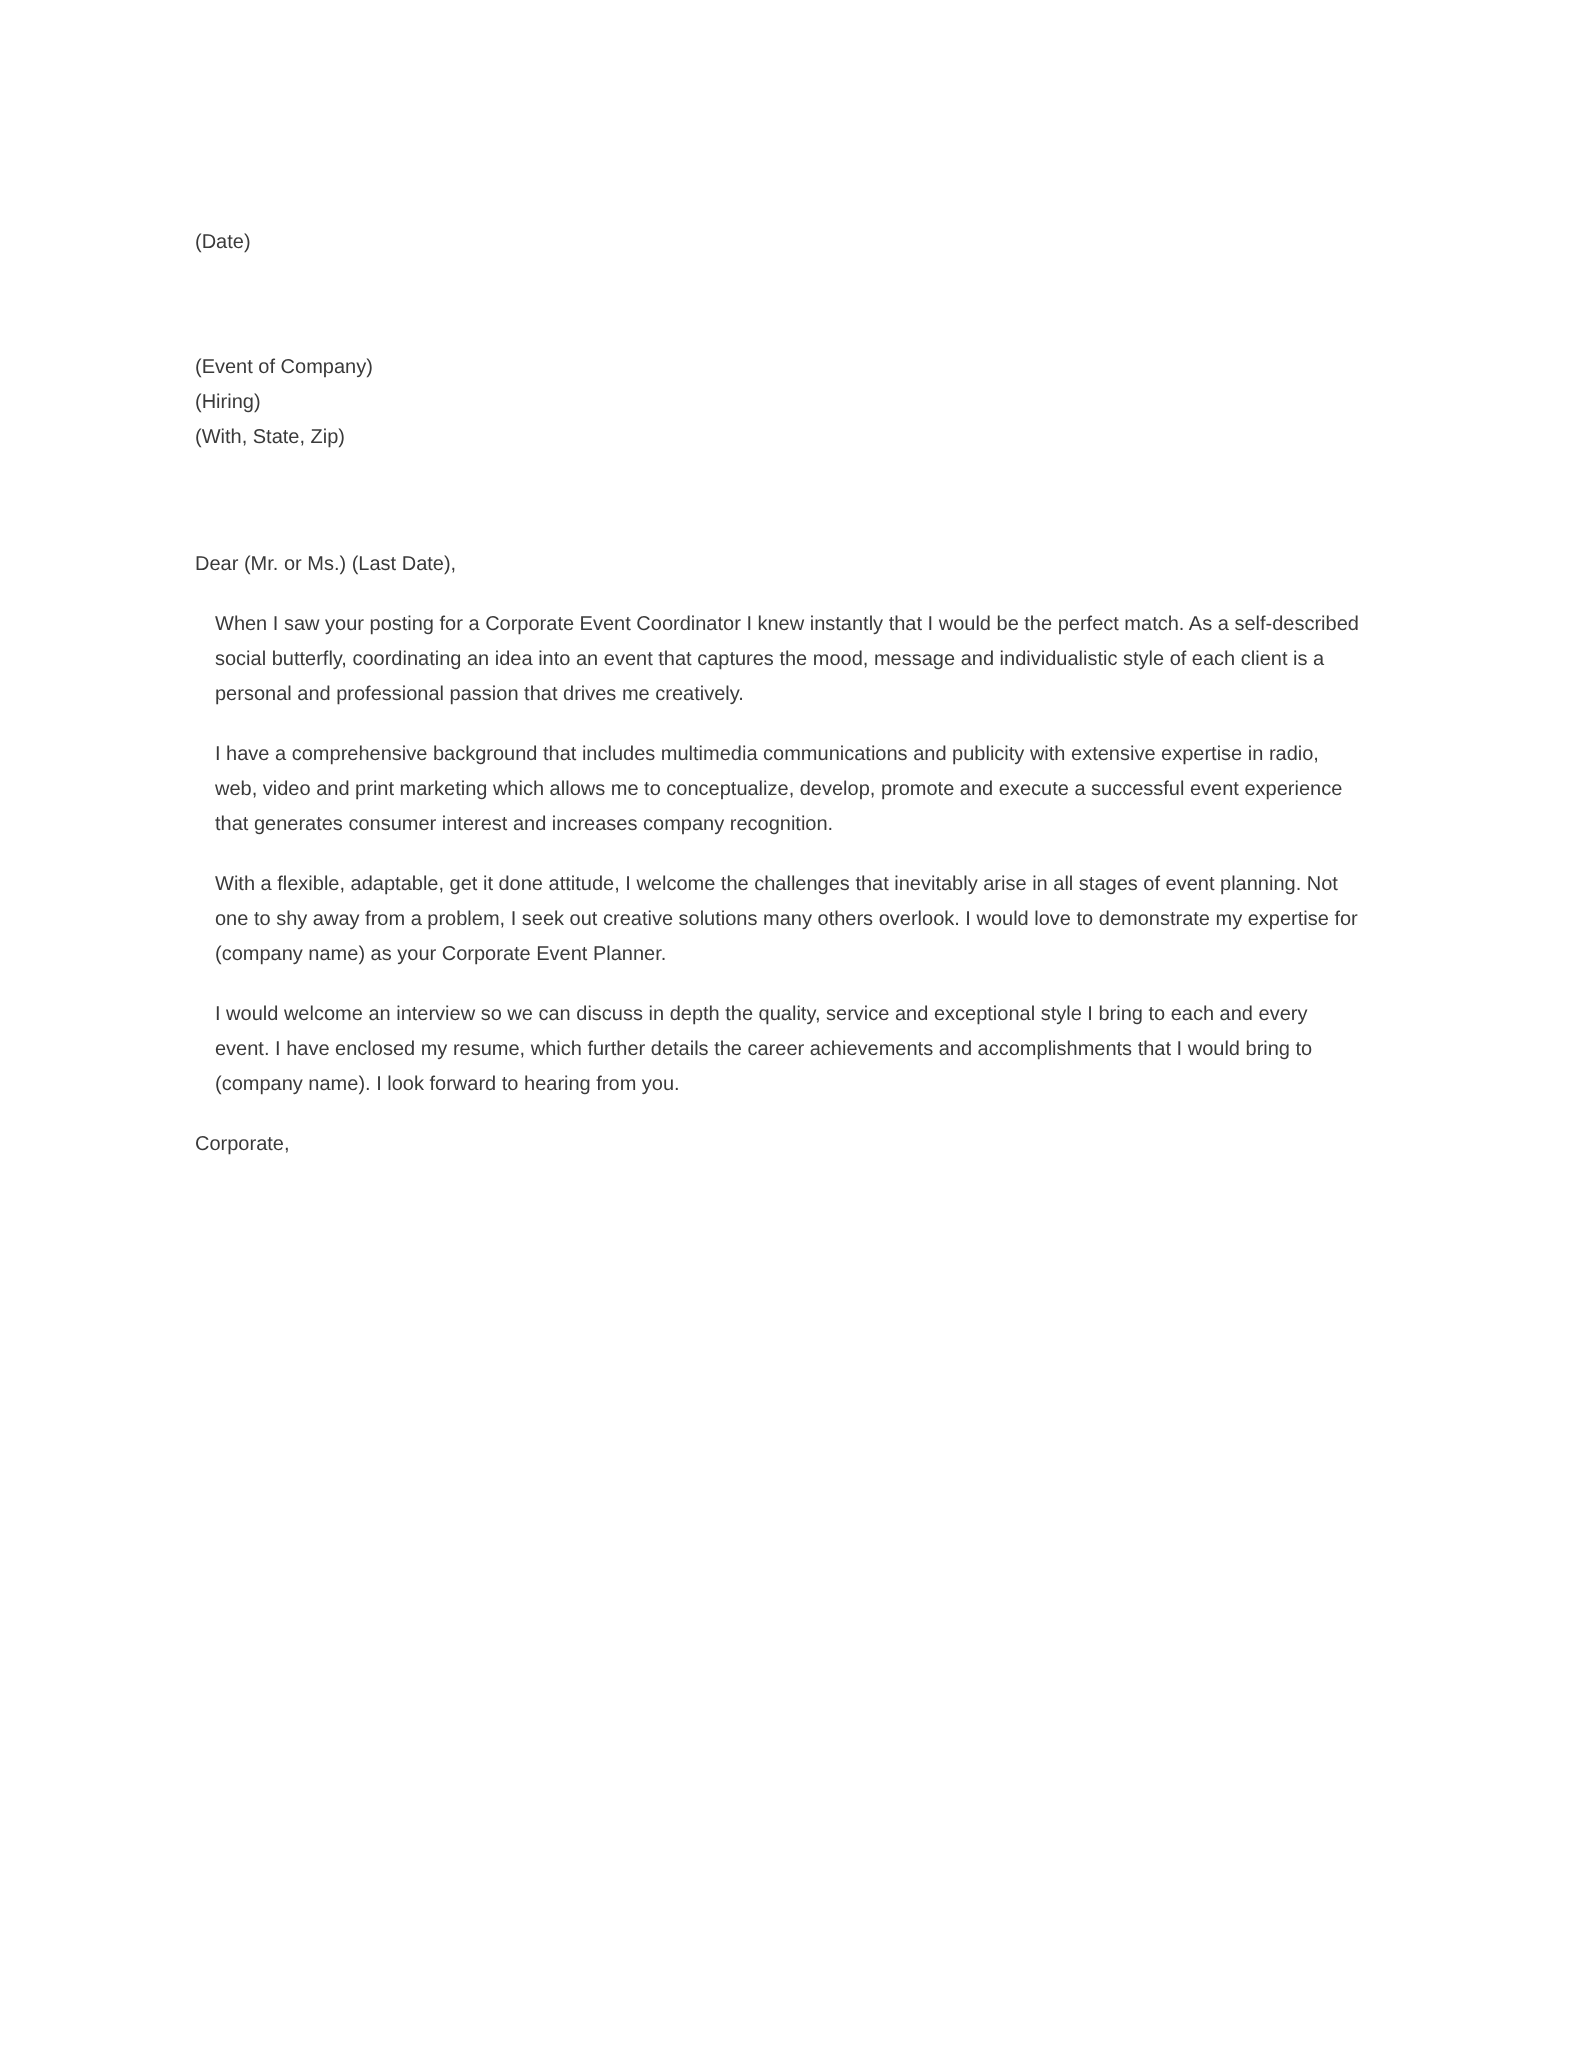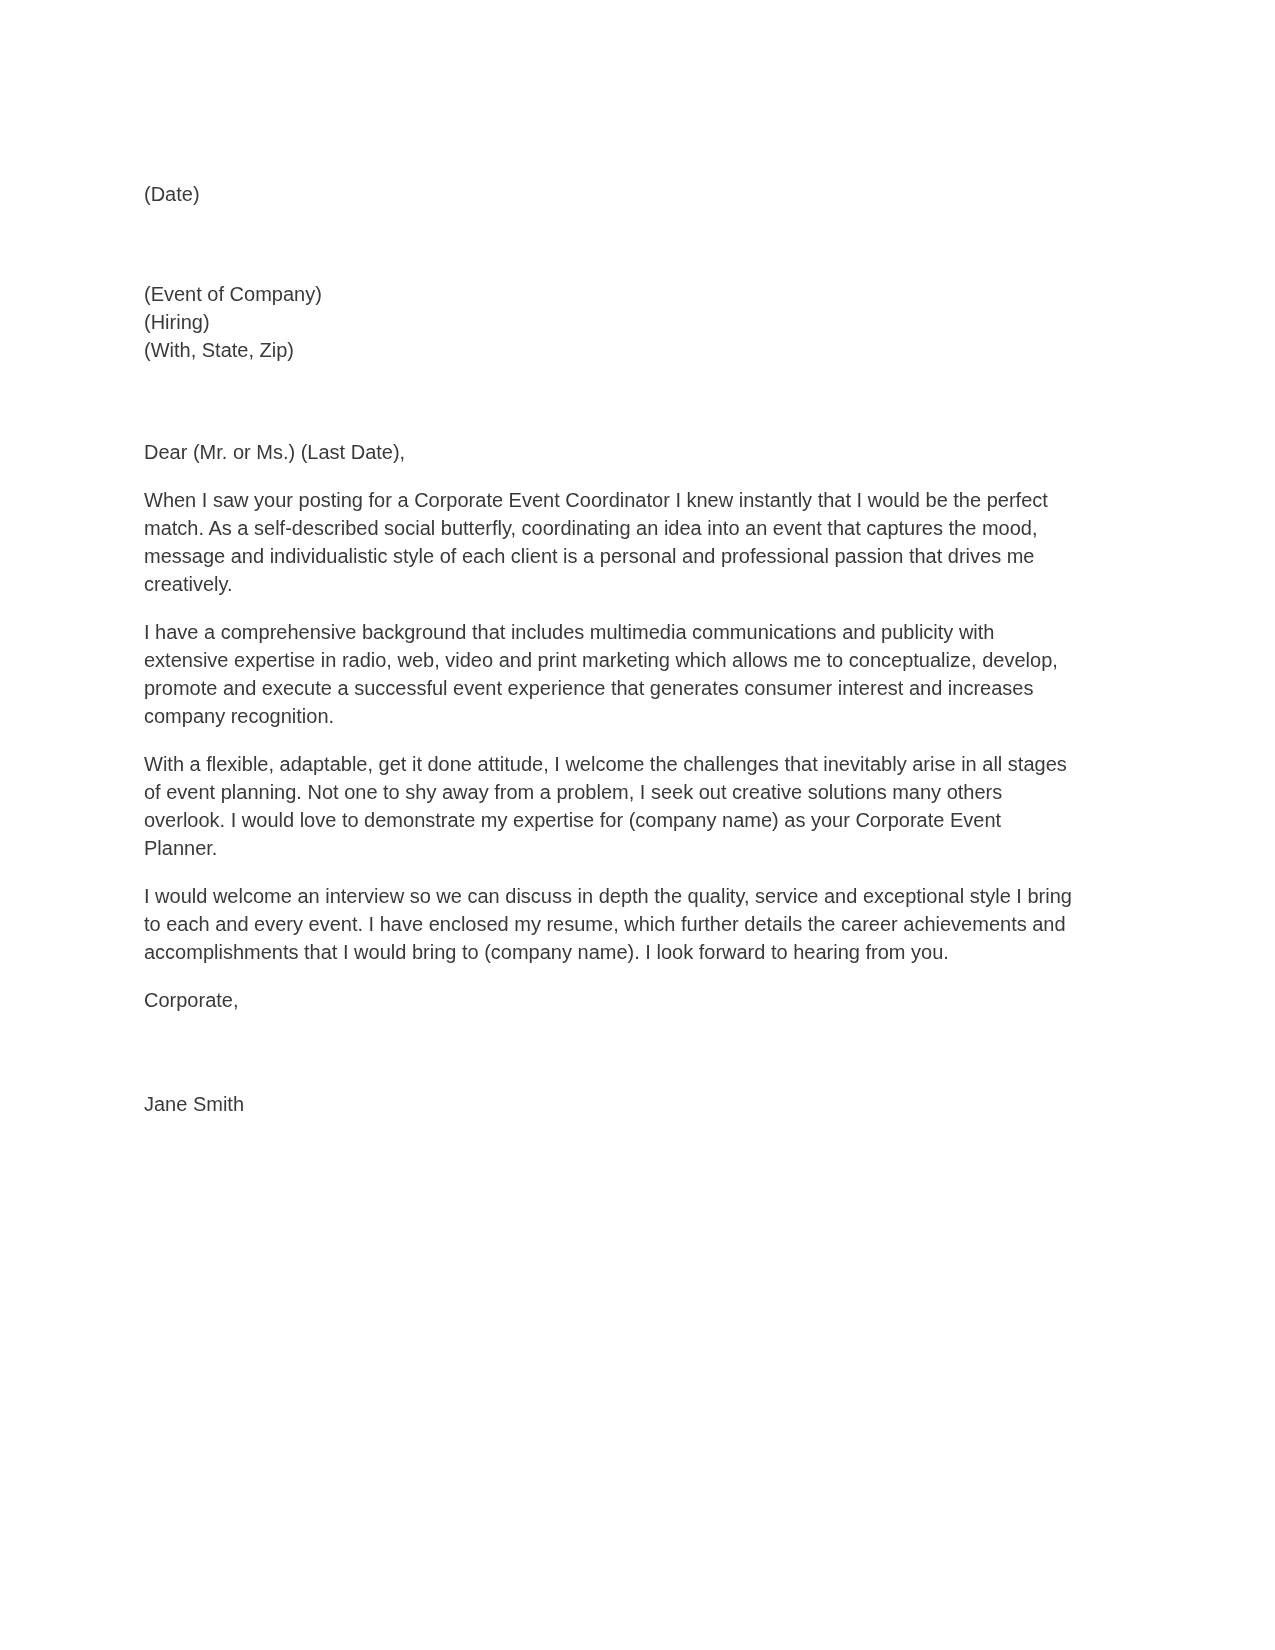--- a/index.html
+++ b/index.html
@@ -12,42 +12,42 @@
     width: 1275px;
     height: 1650px;
     margin: 0 auto;
     background: #ffffff;
     box-sizing: border-box;
     overflow: hidden;
   }
   .letter {
     position: absolute;
     top: 180px;
-    left: 144px;
+    left: 156px;
     width: 935px;
     font-family: "Liberation Sans", "DejaVu Sans", sans-serif;
-    font-size: 20px;
+    font-size: 16px;
     line-height: 28px;
     color: #3a3a3a;
     -webkit-font-smoothing: antialiased;
   }
   .date-line {
     margin: 0 0 72px 0;
   }
   .recipient-block {
     margin: 0 0 74px 0;
   }
   .recipient-block div {
     margin: 0;
   }
   .salutation {
     margin: 0 0 20px 0;
   }
   .letter p.body-para {
-    margin: 0 0 20px 0;
+    margin: 0 0 20px 16px;
   }
   .closing {
     margin: 0 0 0 0;
   }
   .signature {
     margin: 76px 0 0 0;
   }
 </style>
 </head>
 <body>
@@ -69,16 +69,15 @@
 
     <p class="body-para">I have a comprehensive background that includes multimedia communications and publicity with extensive expertise in radio, web, video and print marketing which allows me to conceptualize, develop, promote and execute a successful event experience that generates consumer interest and increases company recognition.</p>
 
 
     <p class="body-para">With a flexible, adaptable, get it done attitude, I welcome the challenges that inevitably arise in all stages of event planning. Not one to shy away from a problem, I seek out creative solutions many others overlook. I would love to demonstrate my expertise for (company name) as your Corporate Event Planner.</p>
 
     <p class="body-para">I would welcome an interview so we can discuss in depth the quality, service and exceptional style I bring to each and every event. I have enclosed my resume, which further details the career achievements and accomplishments that I would bring to (company name). I look forward to hearing from you.</p>
 
     <p class="closing">Corporate,</p>
 
-    <p class="signature">Jane Smith</p>
 
   </div>
 </div>
 
 </body></html>

